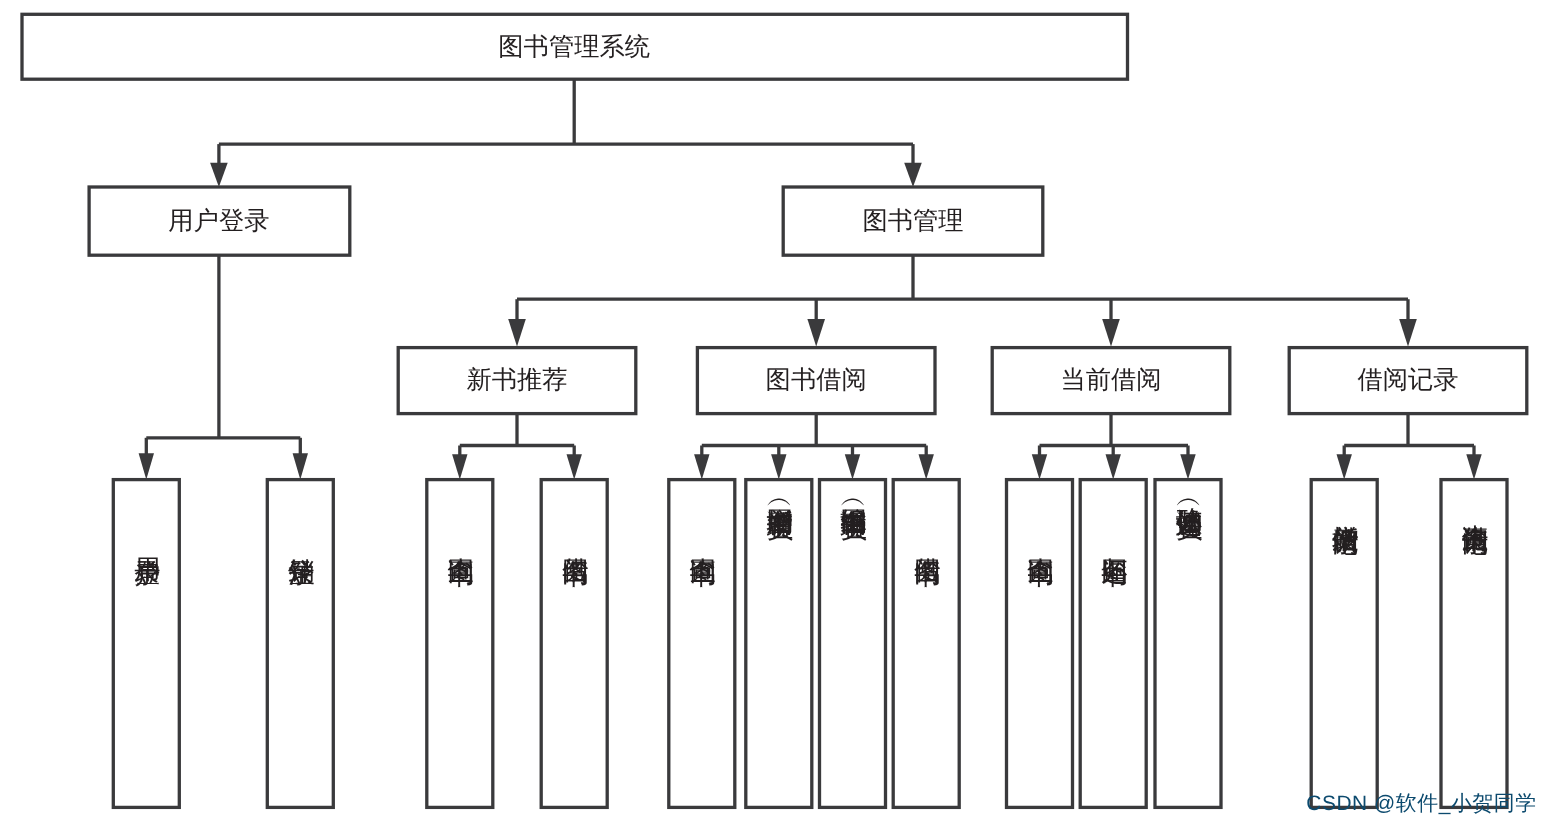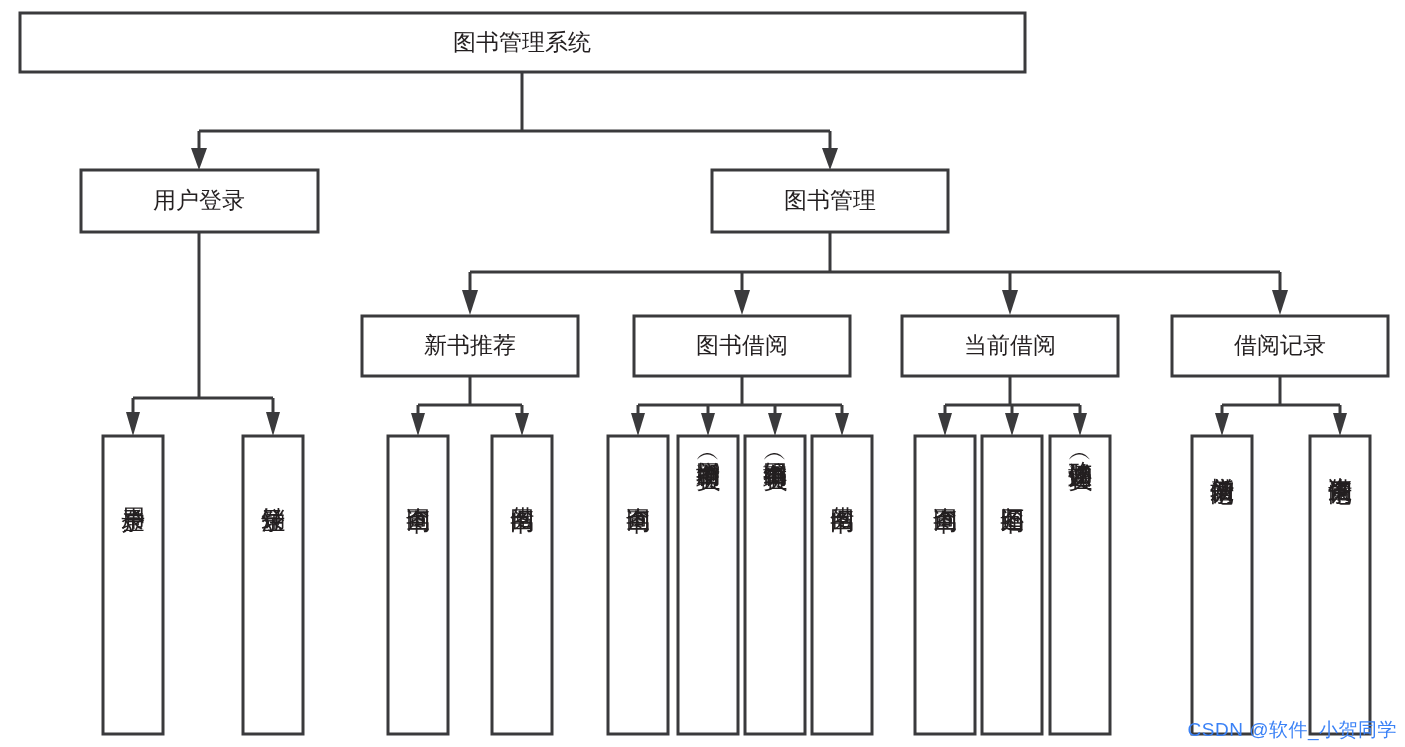--- a/index.html
+++ b/index.html
@@ -66,21 +66,21 @@
     letter-spacing: 1px;
     white-space: nowrap;
     display: block;
   }
   .watermark {
     position: absolute;
     right: 8px;
     bottom: 4px;
     font-family: "Liberation Sans", "DejaVu Sans", sans-serif;
     font-size: 19px;
-    color: #3b82f6;
+    color: #0c4a6e;
     letter-spacing: 0.5px;
     white-space: nowrap;
     user-select: none;
   }
 </style>
 </head>
 <body>
 
 <div id="diagram-root">
 

